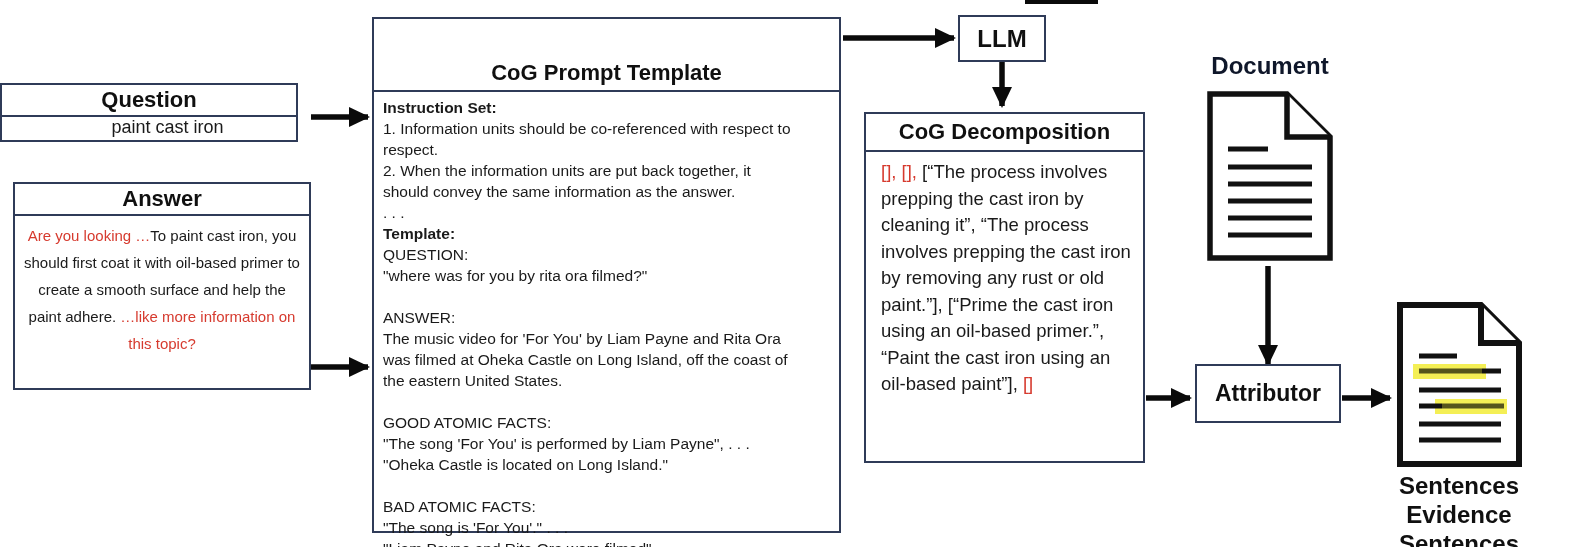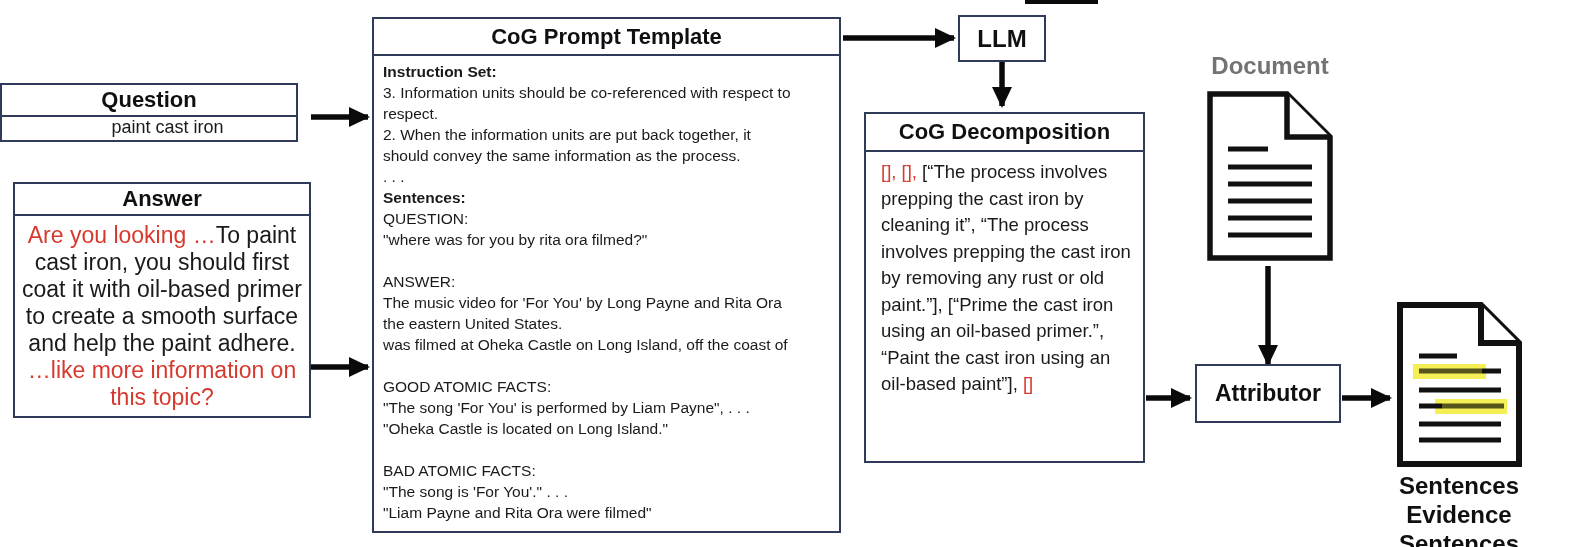--- a/index.html
+++ b/index.html
@@ -19,50 +19,50 @@
   
   .question-box { left:0; top:83px; width:298px; height:59px; }
   .question-box .box-header { height:32px; }
   .question-box .box-body {
     height:21px; display:flex; align-items:center; justify-content:center;
     font-size:18px;
     padding-left:37px;
   }
 
   
-  .answer-box { left:13px; top:182px; width:298px; height:236px; }
+  .answer-box { left:13px; top:182px; width:298px; height:208px; }
   .answer-box .box-header { height:32px; }
   .answer-box .box-body {
-    padding:6px 5px; font-size:23px; line-height:27px; text-align:center;
+    padding:6px 5px; font-size:15px; line-height:27px; text-align:center;
   }
 
   
   .template-box { left:372px; top:17px; width:469px; height:516px; }
-  .template-box .box-header { height:37px; }
+  .template-box .box-header { height:37px;margin-top:36px; }
   .template-box .box-body { padding:5px 8px 0 9px; font-size:15.5px; line-height:21px; }
   .tline { min-height:21px; white-space:pre-wrap; }
 
   
   .llm-box { left:958px; top:15px; width:88px; height:47px;
     display:flex; align-items:center; justify-content:center;
     font-size:24px; font-weight:bold; color:#101010; }
 
   
   .decomp-box { left:864px; top:112px; width:281px; height:351px; }
   .decomp-box .box-header { height:38px; }
   .decomp-box .box-body { padding:7px 12px 0 15px; font-size:18.5px; line-height:26.5px; }
 
   
   .attributor-box { left:1195px; top:364px; width:146px; height:59px;
     display:flex; align-items:center; justify-content:center;
     font-size:23px; font-weight:bold; color:#101010; }
 
   
   .doc-group { position:absolute; left:1196px; top:52px; width:148px; text-align:center; }
-  .doc-label { font-size:24px; font-weight:bold; color:#737373; }
+  .doc-label { font-size:24px; font-weight:bold; color:#0f172a; }
   .doc-group svg { display:block; margin:11px auto 0 auto; }
 
   
   .evidence-group { position:absolute; left:1343px; top:302px; width:232px; text-align:center; }
   .evidence-group svg { display:block; margin:0 auto; }
   .evidence-label { font-size:24px; font-weight:bold; color:#101010; line-height:29px; margin-top:4px; }
 
   .red { color:var(--red,#d63a2e); }
   .bold { font-weight:bold; }
 </style>
@@ -94,33 +94,33 @@
 
   <div class="box answer-box">
     <div class="box-header">Answer</div>
     <div class="box-body"><span class="red">Are you looking …</span><span>To paint cast iron, you should first coat it with oil-based primer to create a smooth surface and help the paint adhere. </span><span class="red">…like more information on this topic?</span></div>
   </div>
 
   <div class="box template-box">
     <div class="box-header">CoG Prompt Template</div>
     <div class="box-body">
         <div class="tline"><span class="bold">Instruction Set:</span></div>
-        <div class="tline"><span>3. Information units should be co-referenced with respect to</span></div>
+        <div class="tline"><span>1. Information units should be co-referenced with respect to</span></div>
         <div class="tline"><span>respect.</span></div>
         <div class="tline"><span>2. When the information units are put back together, it</span></div>
-        <div class="tline"><span>should convey the same information as the process.</span></div>
+        <div class="tline"><span>should convey the same information as the answer.</span></div>
         <div class="tline"><span>. . .</span></div>
-        <div class="tline"><span class="bold">Sentences:</span></div>
+        <div class="tline"><span class="bold">Template:</span></div>
         <div class="tline"><span>QUESTION:</span></div>
         <div class="tline"><span>"where was for you by rita ora filmed?"</span></div>
         <div class="tline"></div>
         <div class="tline"><span>ANSWER:</span></div>
-        <div class="tline"><span>The music video for 'For You' by Long Payne and Rita Ora</span></div>
+        <div class="tline"><span>The music video for 'For You' by Liam Payne and Rita Ora</span></div>
+        <div class="tline"><span>was filmed at Oheka Castle on Long Island, off the coast of</span></div>
         <div class="tline"><span>the eastern United States.</span></div>
-        <div class="tline"><span>was filmed at Oheka Castle on Long Island, off the coast of</span></div>
         <div class="tline"></div>
         <div class="tline"><span>GOOD ATOMIC FACTS:</span></div>
         <div class="tline"><span>"The song 'For You' is performed by Liam Payne", . . .</span></div>
         <div class="tline"><span>"Oheka Castle is located on Long Island."</span></div>
         <div class="tline"></div>
         <div class="tline"><span>BAD ATOMIC FACTS:</span></div>
         <div class="tline"><span>"The song is 'For You'." . . .</span></div>
         <div class="tline"><span>"Liam Payne and Rita Ora were filmed"</span></div>
       </div>
   </div>

